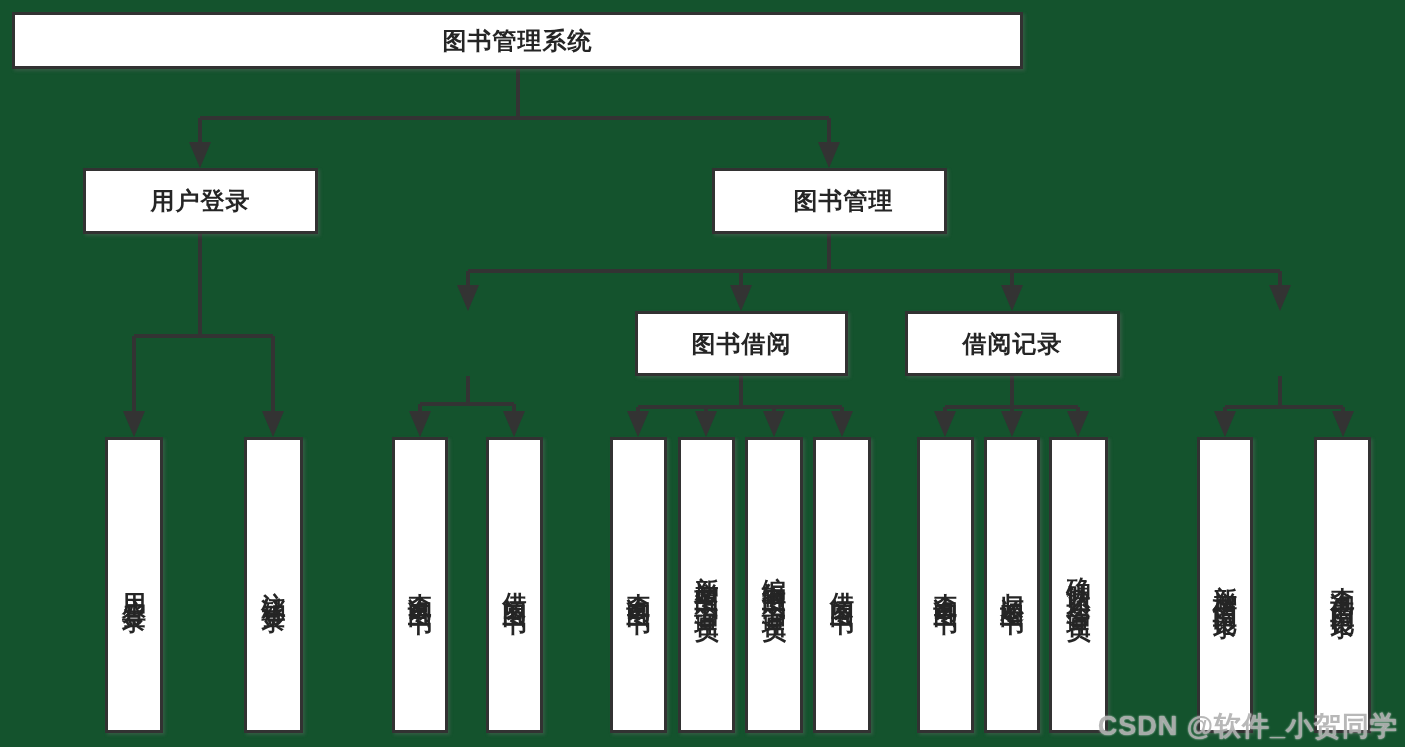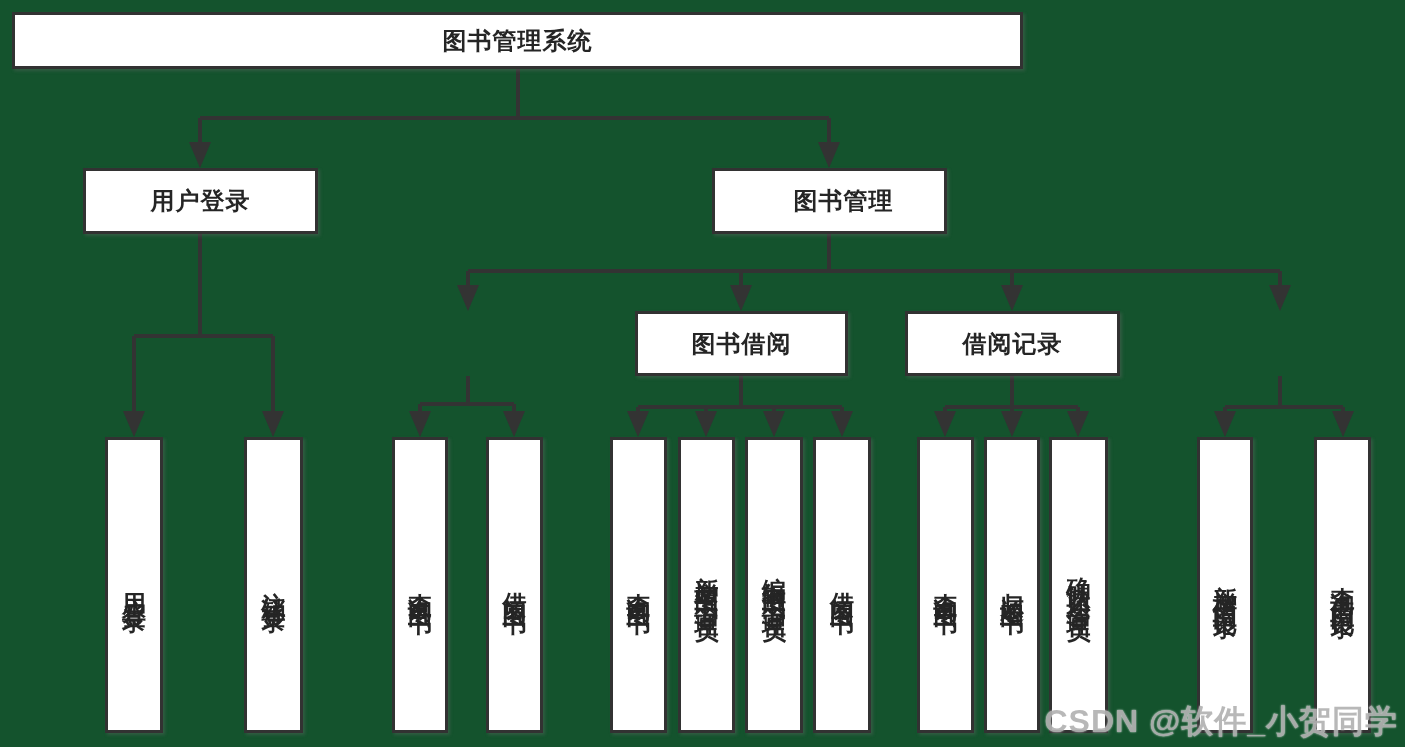--- a/index.html
+++ b/index.html
@@ -42,21 +42,21 @@
     font-size: 24px;
     letter-spacing: 6px;
     color: #252525;
     line-height: 1;
   }
   .watermark {
     position: absolute;
     right: 7px;
     bottom: 3px;
     z-index: 5;
-    font-size: 32px;
+    font-size: 27px;
     color: #b3b3b3;
     opacity: 0.92;
     text-shadow: 0 0 2px #ffffff;
     letter-spacing: 1px;
     pointer-events: none;
     white-space: nowrap;
   }
 </style>
 </head>
 <body>

